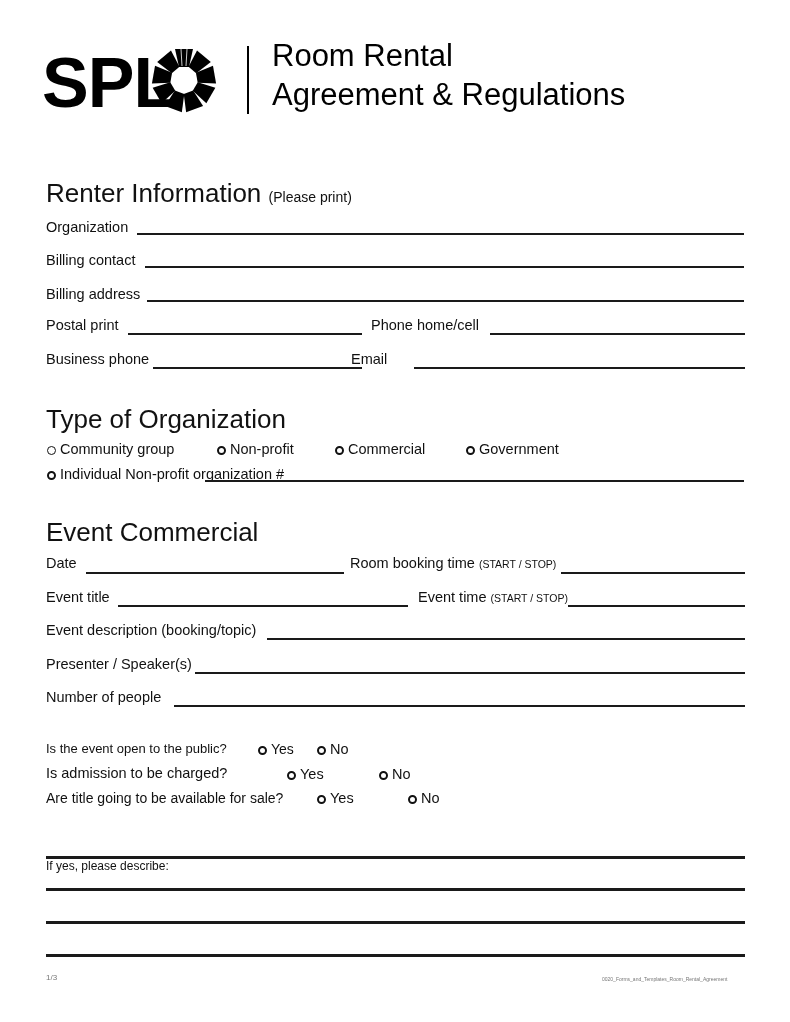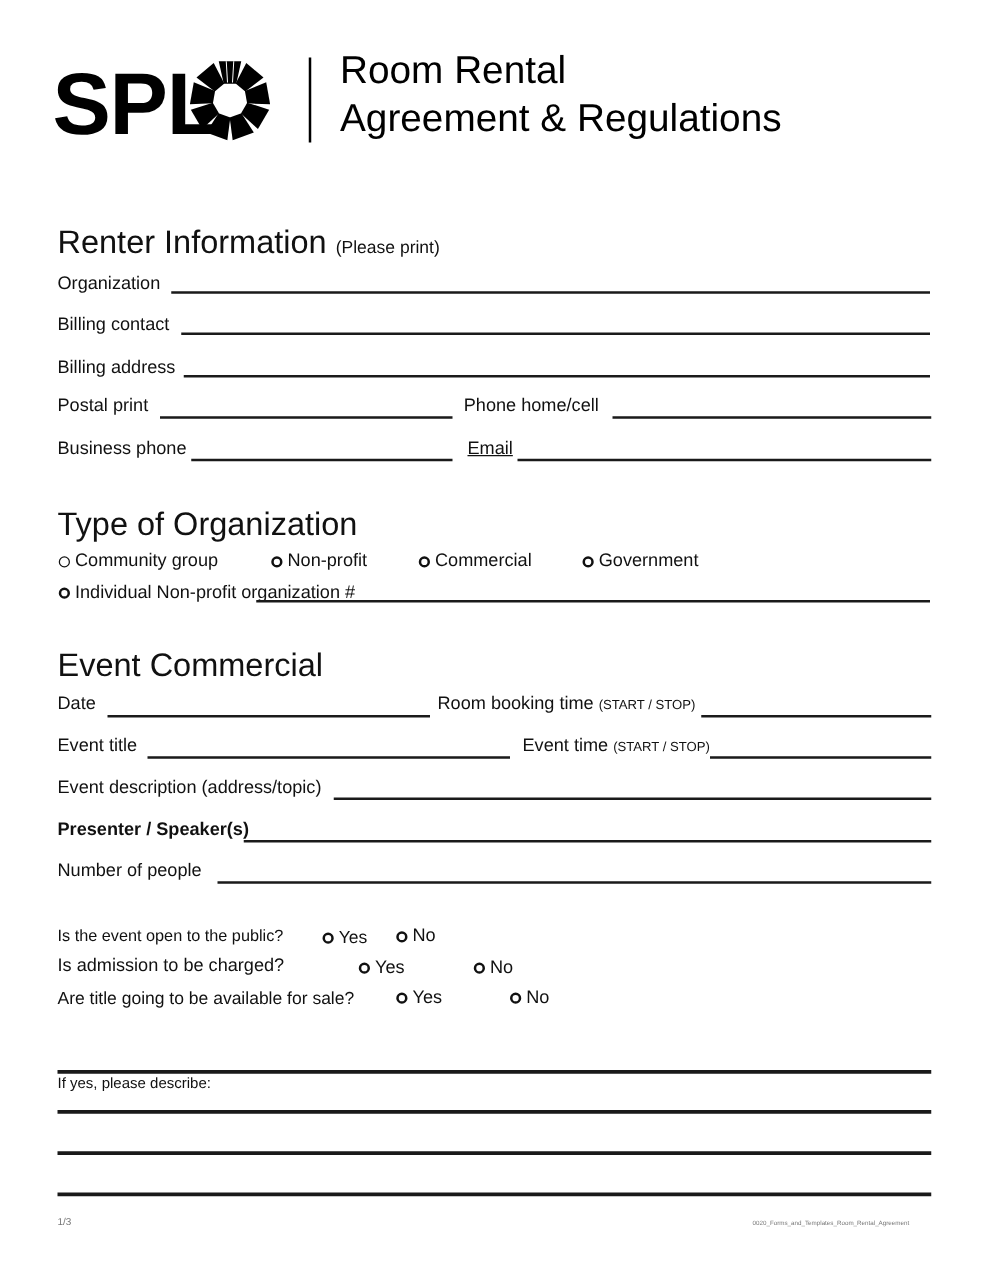--- a/index.html
+++ b/index.html
@@ -64,21 +64,21 @@
 <div class="abs lbl" style="left:46px; top:287px;">Billing address</div>
 <div class="line" style="left:147px; top:300px; width:597px;"></div>
 
 <div class="abs lbl" style="left:46px; top:318px;">Postal print</div>
 <div class="line" style="left:128px; top:333px; width:234px;"></div>
 <div class="abs lbl" style="left:371px; top:318px;">Phone home/cell</div>
 <div class="line" style="left:490px; top:333px; width:255px;"></div>
 
 <div class="abs lbl" style="left:46px; top:352px;">Business phone</div>
 <div class="line" style="left:153px; top:367px; width:209px;"></div>
-<div class="abs lbl" style="left:374px; top:352px;text-decoration:underline;">Email</div>
+<div class="abs lbl" style="left:351px; top:352px;">Email</div>
 <div class="line" style="left:414px; top:367px; width:331px;"></div>
 
 <div class="abs h2" style="left:46px; top:406px;">Type of Organization</div>
 
 <div class="opt" style="left:47px; top:441px;">
   <span class="radio thin"></span><span>Community group</span>
 </div>
 <div class="opt" style="left:217px; top:441px;">
   <span class="radio"></span><span>Non-profit</span>
 </div>
@@ -105,24 +105,24 @@
 <div class="line" style="left:561px; top:572px; width:184px;"></div>
 
 <div class="abs lbl" style="left:46px; top:590px;">Event title</div>
 <div class="line" style="left:118px; top:605px; width:290px;"></div>
 <div class="abs lbl" style="left:418px; top:590px;">
   <span>Event time</span>
   <span class="tiny">(START / STOP)</span>
 </div>
 <div class="line" style="left:568px; top:605px; width:177px;"></div>
 
-<div class="abs lbl" style="left:46px; top:623px;">Event description (address/topic)</div>
+<div class="abs lbl" style="left:46px; top:623px;">Event description (booking/topic)</div>
 <div class="line" style="left:267px; top:638px; width:478px;"></div>
 
-<div class="abs lbl" style="left:46px; top:657px;font-weight:bold;">Presenter / Speaker(s)</div>
+<div class="abs lbl" style="left:46px; top:657px;">Presenter / Speaker(s)</div>
 <div class="line" style="left:195px; top:672px; width:550px;"></div>
 
 <div class="abs lbl" style="left:46px; top:690px;">Number of people</div>
 <div class="line" style="left:174px; top:705px; width:571px;"></div>
 
 <div class="abs lbl" style="left:46px; top:742px; font-size:13px;">Is the event open to the public?</div>
 <div class="opt" style="left:258px; top:741px; font-size:14px;">
   <span class="radio"></span><span>Yes</span>
 </div>
 <div class="opt" style="left:317px; top:741px; font-size:14.5px;">

